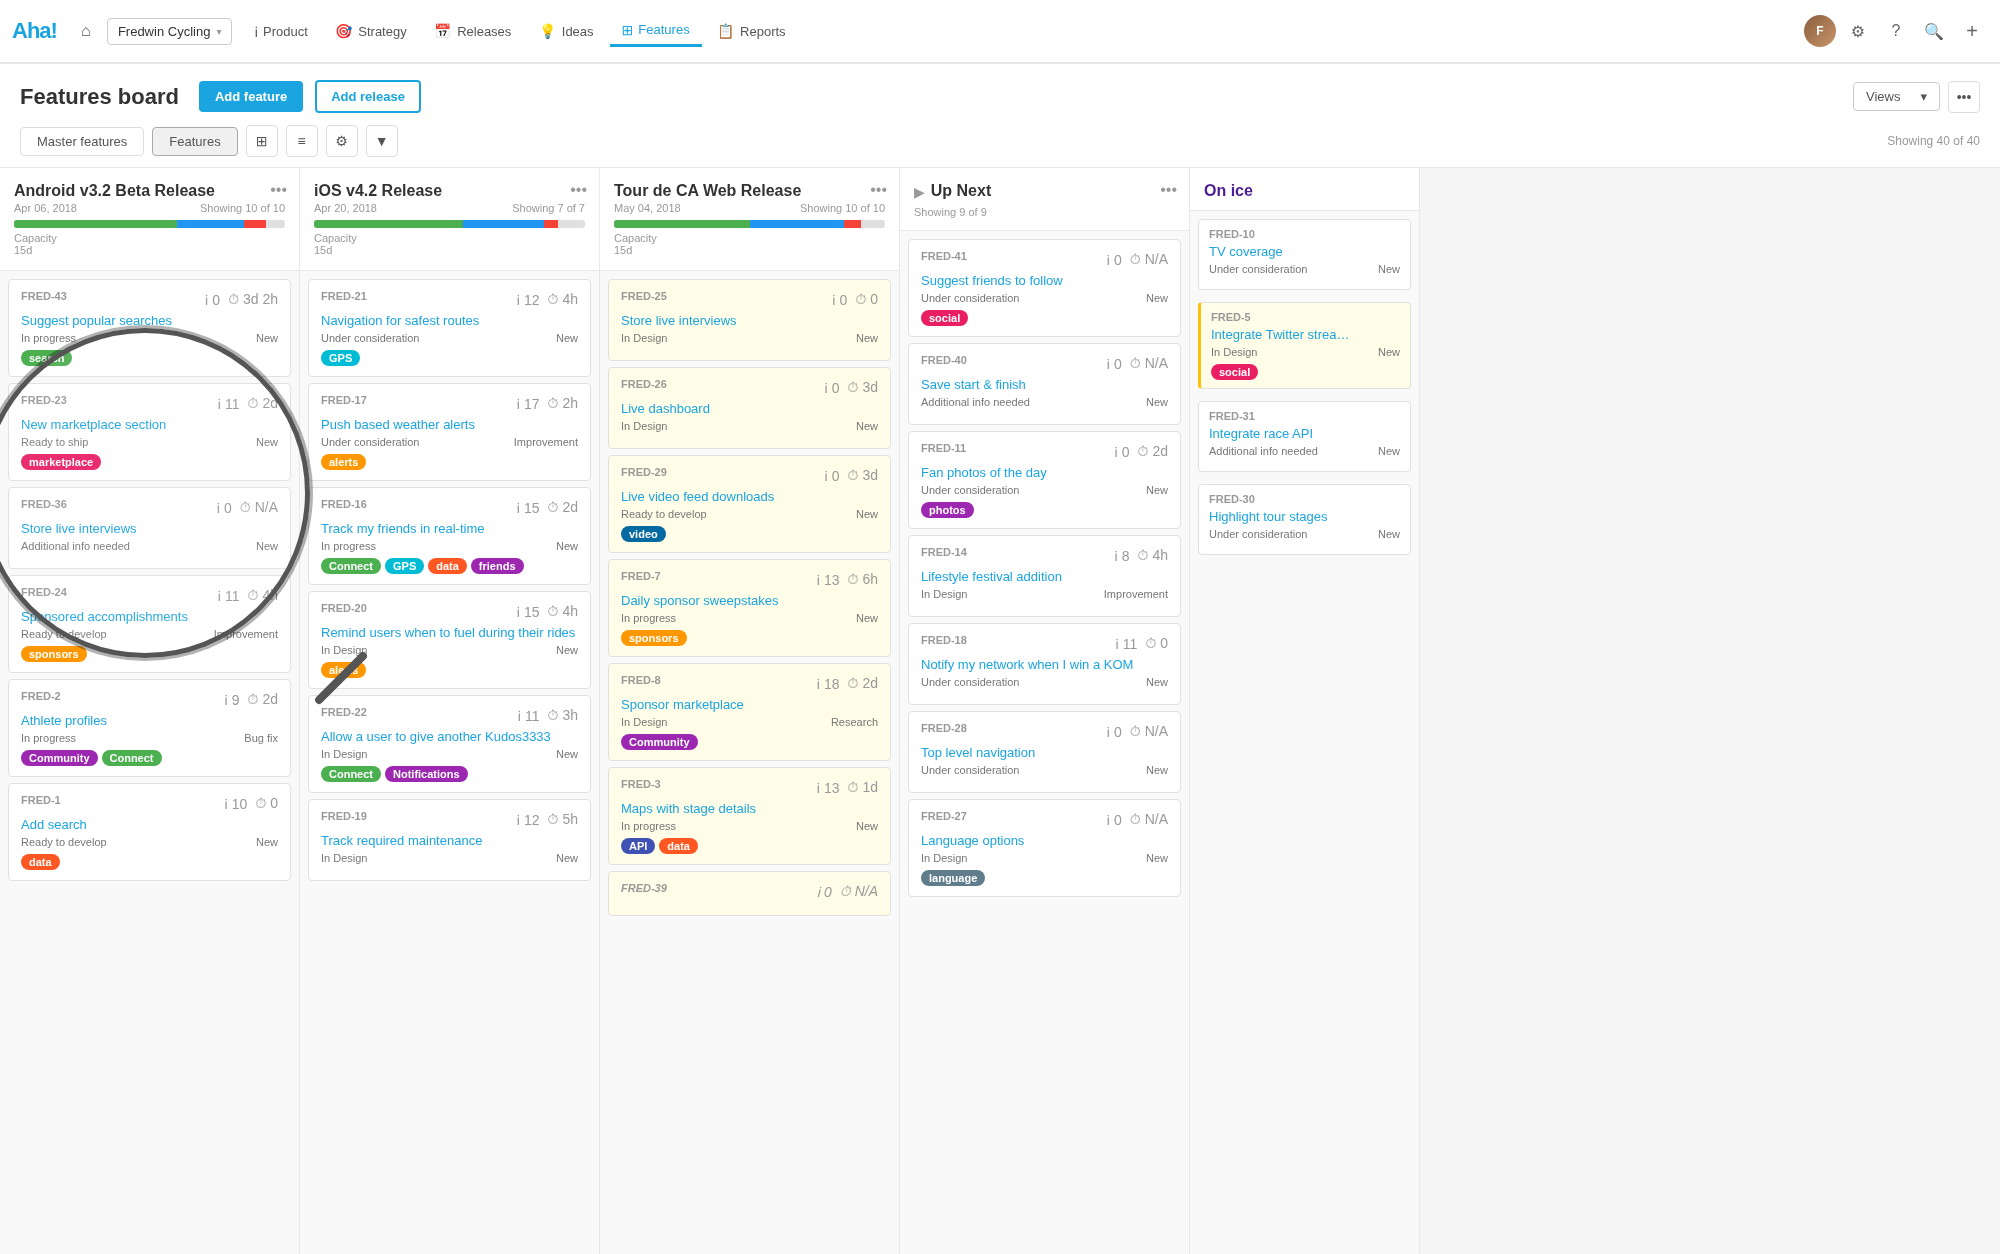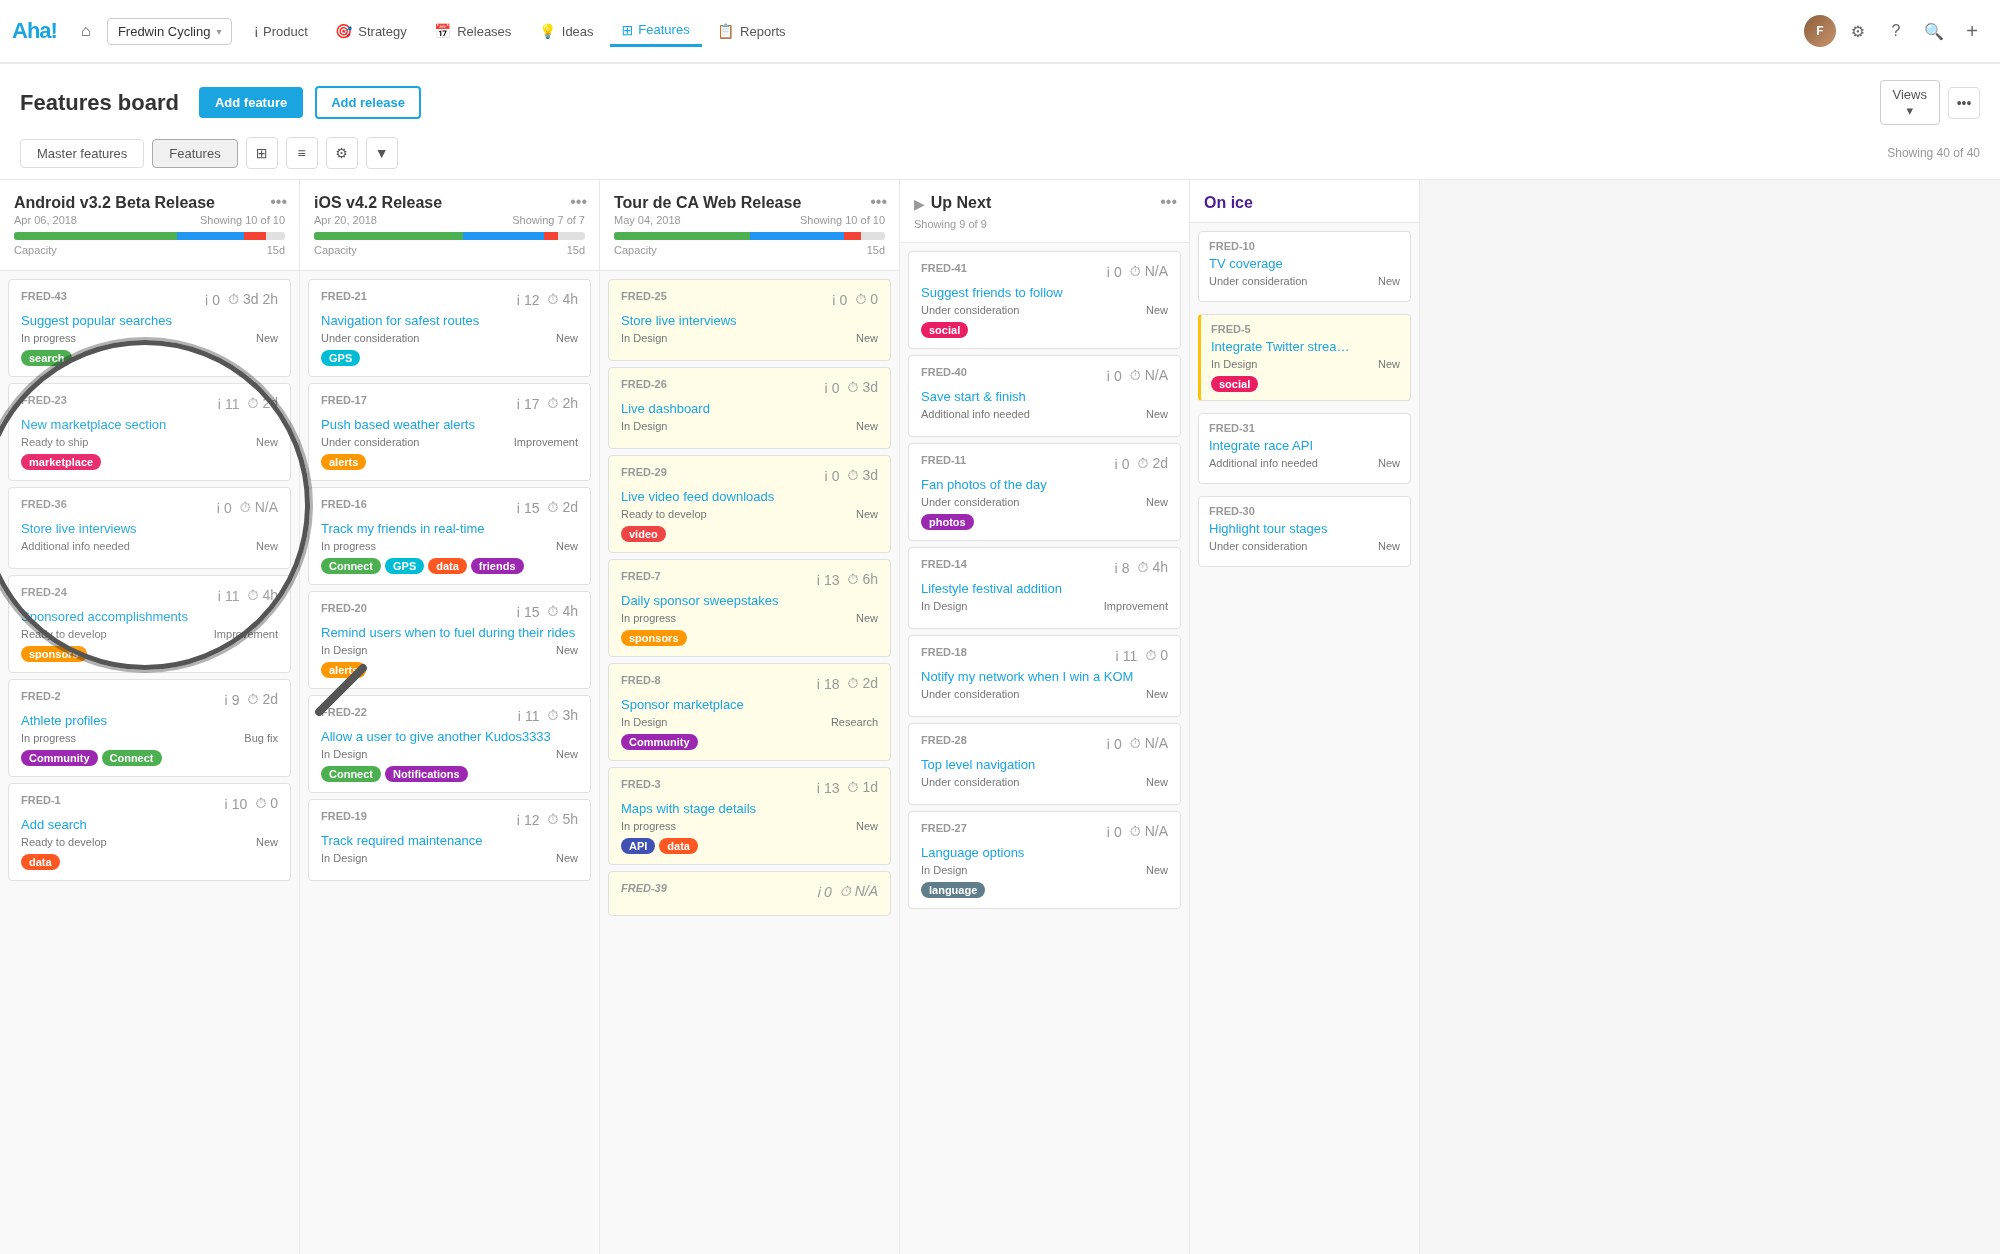--- a/index.html
+++ b/index.html
@@ -82,21 +82,21 @@
     }
     .btn-secondary {
       background: #fff; color: #1ba5e0; border: 2px solid #1ba5e0;
       padding: 7px 14px; border-radius: 4px; cursor: pointer;
       font-size: 13px; font-weight: 600;
     }
     .page-header-right { margin-left: auto; display: flex; gap: 8px; align-items: center; }
     .views-btn {
       background: #fff; border: 1px solid #ccc; border-radius: 4px;
       padding: 6px 12px; cursor: pointer; font-size: 13px; color: #555;
-      display: flex; align-items: center; gap: 1px; flex-direction: column;
+      display: flex; align-items: center; gap: 20px;
     }
     .toolbar {
       display: flex; align-items: center; gap: 8px; padding-bottom: 10px;
     }
     .tab-btn {
       padding: 6px 16px; border: 1px solid #ddd; background: #fff;
       border-radius: 4px; cursor: pointer; font-size: 13px; color: #555;
     }
     .tab-btn.active { border-color: #aaa; background: #f0f0f0; }
     .tool-icon {
@@ -153,21 +153,21 @@
     .capacity-bar-wrap {
       margin-bottom: 4px;
       height: 8px; background: #e0e0e0; border-radius: 3px; overflow: hidden;
       display: flex;
     }
     .capacity-bar-green { background: #4caf50; height: 100%; }
     .capacity-bar-blue { background: #2196f3; height: 100%; }
     .capacity-bar-red { background: #f44336; height: 100%; }
     .capacity-label {
       display: flex; justify-content: space-between;
-      font-size: 11px; color: #999; margin-bottom: 8px;
+      font-size: 11px; color: #999; margin-bottom: 8px; flex-direction: column;
     }
 
     
     .column-cards {
       padding: 8px;
       display: flex; flex-direction: column; gap: 6px;
     }
 
     .card {
       background: #fff;
@@ -196,21 +196,21 @@
     .tag-search { background: #4caf50; }
     .tag-marketplace { background: #e91e63; }
     .tag-sponsors { background: #ff9800; }
     .tag-community { background: #9c27b0; }
     .tag-connect { background: #4caf50; }
     .tag-data { background: #ff5722; }
     .tag-gps { background: #00bcd4; }
     .tag-alerts { background: #ff9800; }
     .tag-friends { background: #9c27b0; }
     .tag-notifications { background: #9c27b0; }
-    .tag-video { background: #ef4444; }
+    .tag-video { background: #0369a1; }
     .tag-api { background: #3f51b5; padding-left: 8px; }
     .tag-social { background: #e91e63; }
     .tag-photos { background: #9c27b0; }
     .tag-language { background: #607d8b; }
 
     
     .magnify-overlay {
       position: absolute;
       top: 160px;
       left: -20px;

